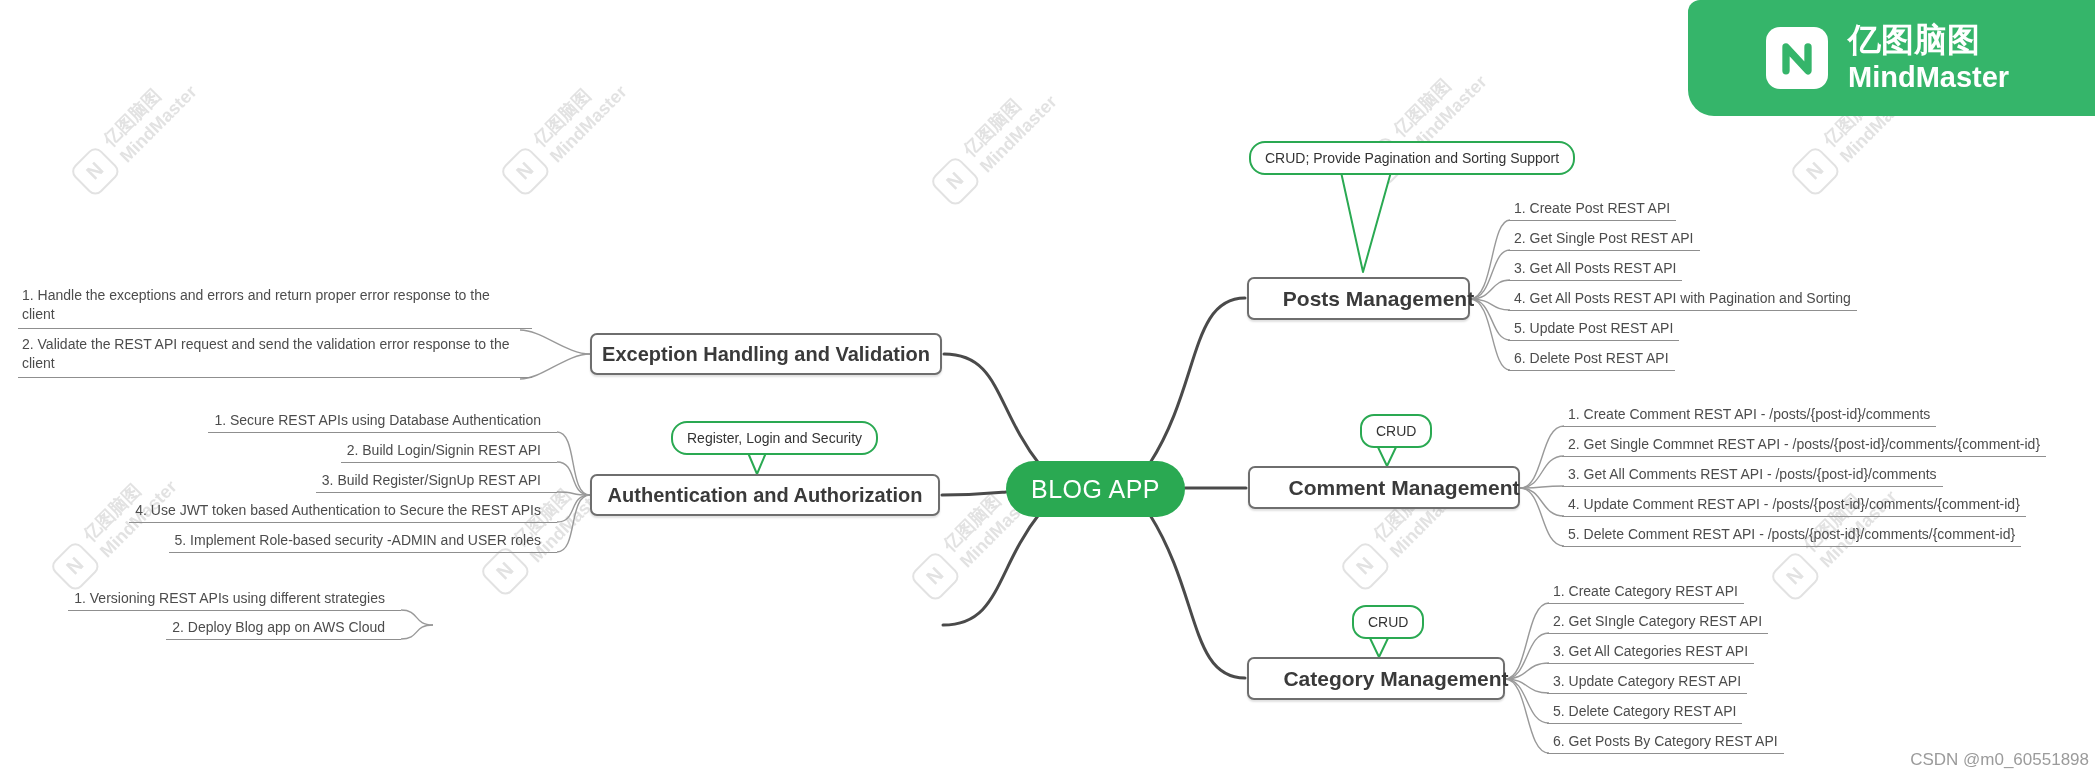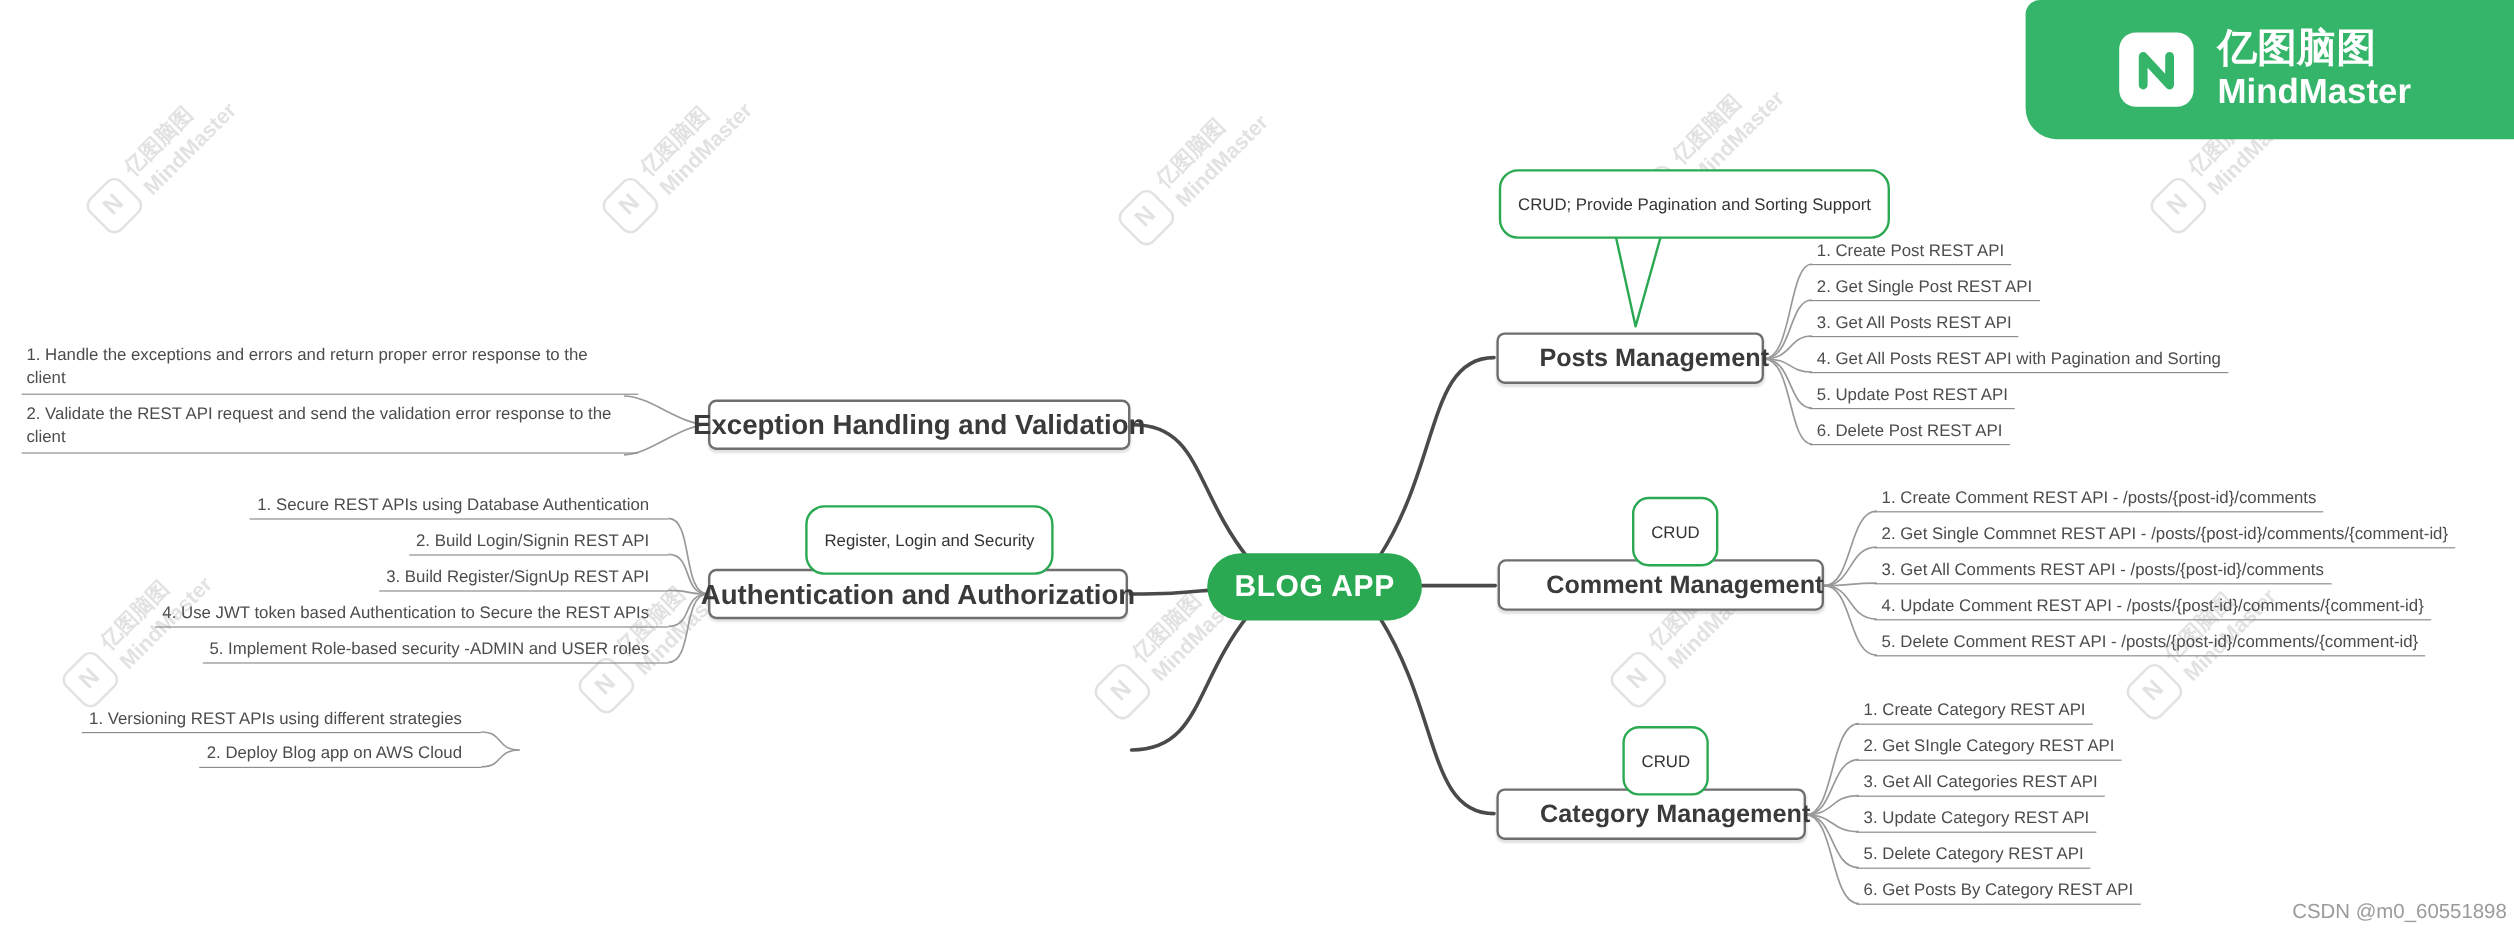--- a/index.html
+++ b/index.html
@@ -8,29 +8,29 @@
     font-family:"Liberation Sans","DejaVu Sans",sans-serif;
   }
   svg.layer{position:absolute;left:0;top:0;}
   .node{
     position:absolute;display:flex;align-items:center;justify-content:center;
     background:#fff;border:2px solid #6e6e6e;border-radius:7px;
     font-weight:bold;color:#3a3a3a;white-space:nowrap;box-sizing:border-box;
     box-shadow:0 2px 2px rgba(0,0,0,.12);
   }
   .node.right{font-size:21px;padding-left:40px;}
-  .node.left{font-size:23px;}
+  .node.left{font-size:20px;}
   .central{
     position:absolute;display:flex;align-items:center;justify-content:center;
-    background:#2aa952;color:#fff;font-weight:bold;font-size:25px;
+    background:#2aa952;color:#fff;font-weight:normal;font-size:25px;
     border-radius:28px;box-sizing:border-box;letter-spacing:.5px;
   }
   .callout{
     position:absolute;background:#fff;border:2px solid #2aa952;border-radius:16px;
-    font-size:14px;color:#333;padding:19px 14px;white-space:nowrap;box-sizing:border-box;
+    font-size:14px;color:#333;padding:7px 14px;white-space:nowrap;box-sizing:border-box;
   }
   .child{
     position:absolute;font-size:14px;color:#4c4c4c;white-space:nowrap;
     border-bottom:1.4px solid #8f8f8f;padding:0 6px 3px 6px;line-height:18px;
   }
   .child.lft{text-align:right;padding:0 16px 3px 6px;}
   .child.wrap{white-space:normal;width:500px;padding:0 10px 4px 4px;line-height:19px;}
   .wm{
     position:absolute;transform:rotate(-45deg);color:#cfcfcf;opacity:.6;
     display:flex;align-items:center;gap:9px;pointer-events:none;

